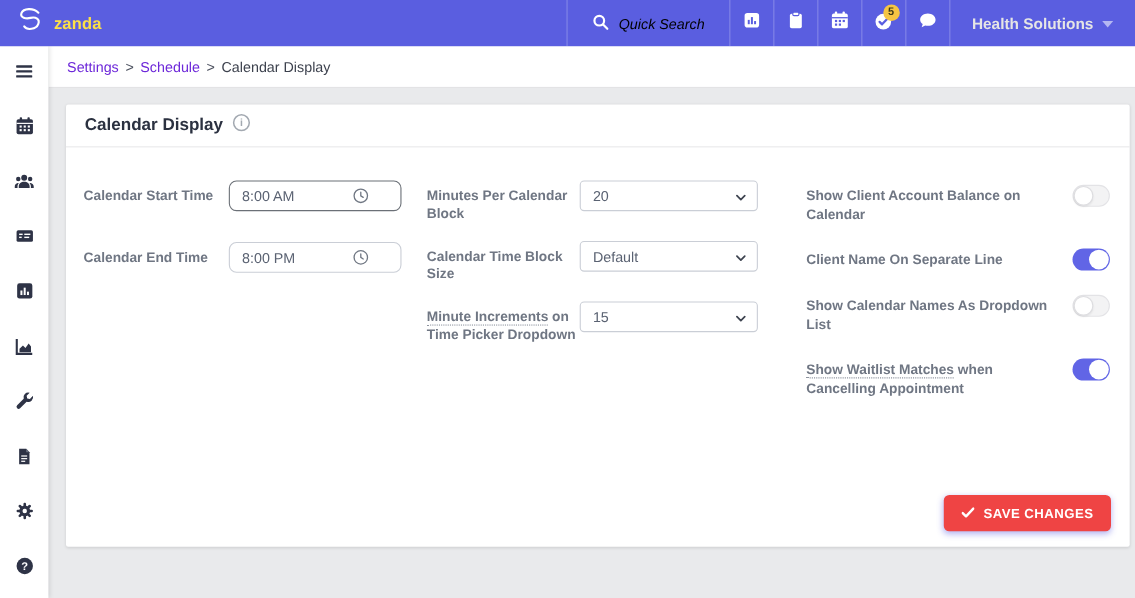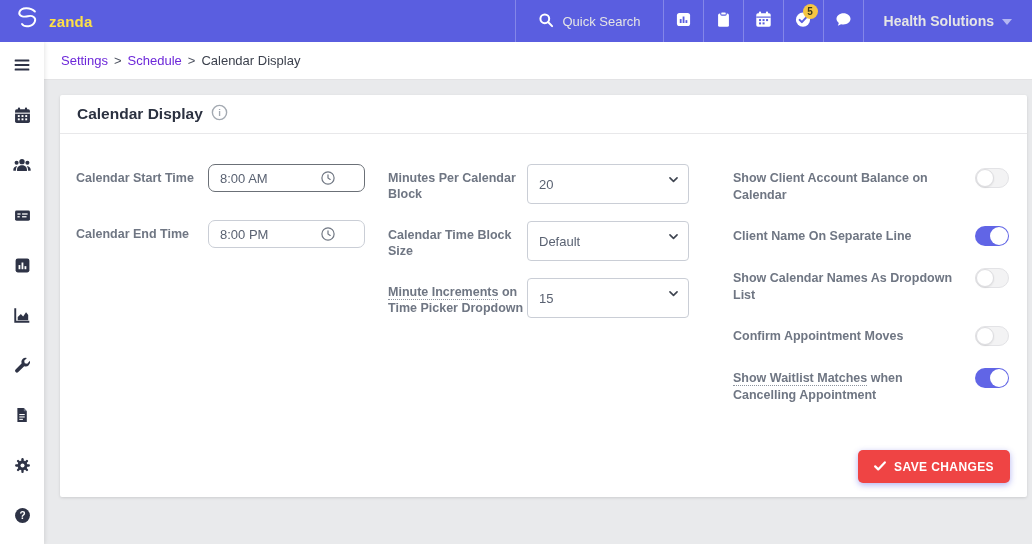--- a/index.html
+++ b/index.html
@@ -8,21 +8,21 @@
   .app { position:relative; width:1032px; height:544px; background:#e9eaec; }
 
   
   .topbar { position:absolute; top:0; left:0; width:1032px; height:42px;
             background:#5a5ee0; display:flex; align-items:stretch; z-index:20; }
   .brand { display:flex; align-items:center; gap:7px; padding-left:12px; }
   .brand-name { color:#fde047; font-size:15px; font-weight:bold; letter-spacing:.2px; }
   .topbar-spacer { flex:1; }
   .tb-sec { display:flex; align-items:center; border-left:1px solid rgba(255,255,255,.25); }
   .quick-search { gap:9px; padding:0 22px; cursor:pointer; }
-  .quick-search span { color:#e5e5e5; font-size:13px; }
+  .quick-search span { color:#000000; font-size:13px;font-style:italic; }
   .tb-btn { width:40px; justify-content:center; cursor:pointer; position:relative; }
   .badge { position:absolute; top:4px; right:5px; min-width:15px; height:15px; border-radius:8px;
            background:#f5c543; color:#3e3a18; font-size:10px; font-weight:bold;
            display:flex; align-items:center; justify-content:center; padding:0 3px; }
   .account { gap:8px; padding:0 20px; cursor:pointer; }
   .account span { color:#e5e5e5; font-size:14px; font-weight:bold; }
   .chev-down { width:0; height:0; border-left:5px solid transparent; border-right:5px solid transparent;
                border-top:6px solid #b4b7f2; margin-top:2px; }
 
   
@@ -54,21 +54,21 @@
   .time-wrap { position:relative; width:136px; }
   .time-input { width:157px; height:28px; border:1px solid #caced6; border-radius:7px;
                 padding:0 28px 0 11px; font-size:13px; color:#5a6272; background:#fff;
                 font-family:"Liberation Sans", sans-serif; }
   .time-input.focused { border:1.5px solid #6b7077; }
   .clock-ic { position:absolute; right:8px; top:6px; pointer-events:none; }
 
   .g2 { position:absolute; left:328px; top:69px; width:325px; }
   .g2 .frow { display:flex; align-items:flex-start; margin-bottom:17px; }
   .g2 .label { width:139px; padding-top:6px; }
-  .sel { position:relative; width:162px; height:40px; border:1px solid #caced6; border-radius:4px;
+  .sel { position:relative; width:162px; height:28px; border:1px solid #caced6; border-radius:4px;
          display:flex; align-items:center; padding:0 26px 0 11px; font-size:13px; color:#5a6272;
          background:#fff; cursor:pointer; }
   .sel-chev { position:absolute; right:7px; top:6.5px; }
 
   .g3 { position:absolute; left:673px; top:73px; width:276px; }
   .g3 .trow { display:flex; align-items:flex-start; justify-content:space-between; margin-bottom:22px; }
   .g3 .label { width:226px; line-height:17px; padding-top:2px; }
   .toggle { position:relative; width:34px; height:20px; border-radius:10px; cursor:pointer; flex-shrink:0; }
   .toggle .knob { position:absolute; top:1px; width:18px; height:18px; border-radius:50%; background:#fff; }
   .toggle[data-state="off"] { background:#f3f3f4; border:1px solid #e3e3e6; }
@@ -371,26 +371,20 @@
             <span class="knob"></span>
           </div>
       </div>
       <div class="trow">
         <span class="label">Show Calendar Names As Dropdown List</span>
         <div class="toggle" data-state="off">
             <span class="knob"></span>
           </div>
       </div>
       <div class="trow">
-        <span class="label">Confirm Appointment Moves</span>
-        <div class="toggle" data-state="off">
-            <span class="knob"></span>
-          </div>
-      </div>
-      <div class="trow">
         <span class="label"><span class="dotted-u">Show Waitlist Matches</span><span> when Cancelling Appointment</span></span>
         <div class="toggle" data-state="on">
             <span class="knob"></span>
           </div>
       </div>
     </div>
 
     <button class="save-btn">
       <span>
         <svg width="12" height="10" viewBox="0 0 12 10">

